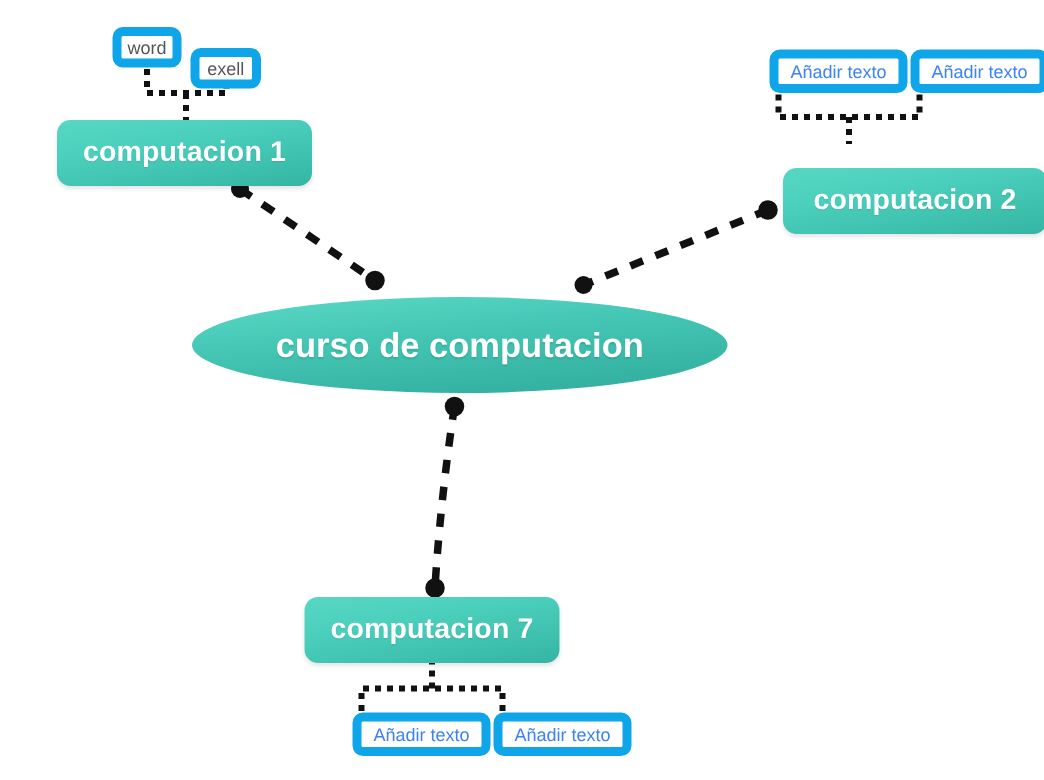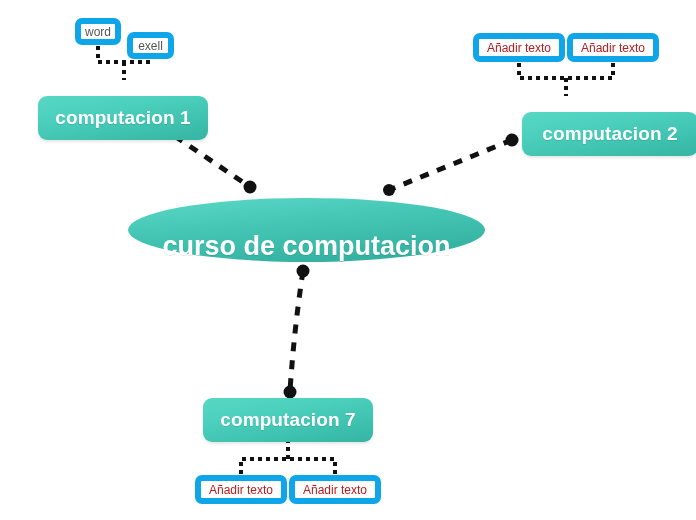--- a/index.html
+++ b/index.html
@@ -44,27 +44,27 @@
     text-shadow: 0 1px 1px rgba(0,0,0,0.10);
     box-shadow: 0 2px 3px rgba(0,0,0,0.10);
     white-space: nowrap;
   }
 
   
   .node-root {
     position: absolute;
     box-sizing: border-box;
     display: flex;
-    align-items: flex-end;
+    align-items: center;
     justify-content: center;
     border-radius: 50%;
     background: linear-gradient(175deg, #5ad9c6 0%, #45c6b4 40%, #2fab9b 100%);
     color: #ffffff;
     font-weight: bold;
-    font-size: 27px;
+    font-size: 23px;
     text-shadow: 0 1px 1px rgba(0,0,0,0.10);
     white-space: nowrap;
   }
 
   
   .node-leaf {
     position: absolute;
     box-sizing: border-box;
     display: flex;
     align-items: center;
@@ -74,21 +74,22 @@
     border-radius: 7px;
     font-size: 12px;
     color: #6b6b6b;
     white-space: nowrap;
     text-align: right;
   }
   .node-leaf.filled {
     color: #555555;
   }
   .node-leaf.placeholder {
-    color: #b91c1c;
+    color: #3b82f6;
+    margin-left: 40px;
   }
 </style>
 </head>
 <body>
 
 <div id="canvas">
 
   <svg id="edges" viewBox="0 0 696 520" xmlns="http://www.w3.org/2000/svg">
 
     <g>
@@ -122,21 +123,21 @@
       <path d="M 303 271 Q 294 330 290 391" fill="none" stroke="#111111" stroke-width="5" stroke-linecap="butt" stroke-dasharray="9 9"></path>
       <circle cx="303" cy="271" r="6.5" fill="#111111"></circle>
       <circle cx="290" cy="392" r="6.5" fill="#111111"></circle>
     </g>
   </svg>
 
   <div class="node-root" style="left:128px; top:198px; width:357px; height:64px;">
     <span>curso de computacion</span>
   </div>
 
-  <div class="node-main" style="left:38px; top:80px; width:170px; height:44px;margin-top:16px;">
+  <div class="node-main" style="left:38px; top:80px; width:170px; height:44px;">
     <span>computacion 1</span>
   </div>
 
   <div class="node-leaf filled" style="left:75px; top:18px; width:46px; height:27px;">
     <span>word</span>
   </div>
 
   <div class="node-leaf filled" style="left:127px; top:32px; width:47px; height:27px;">
     <span>exell</span>
   </div>

